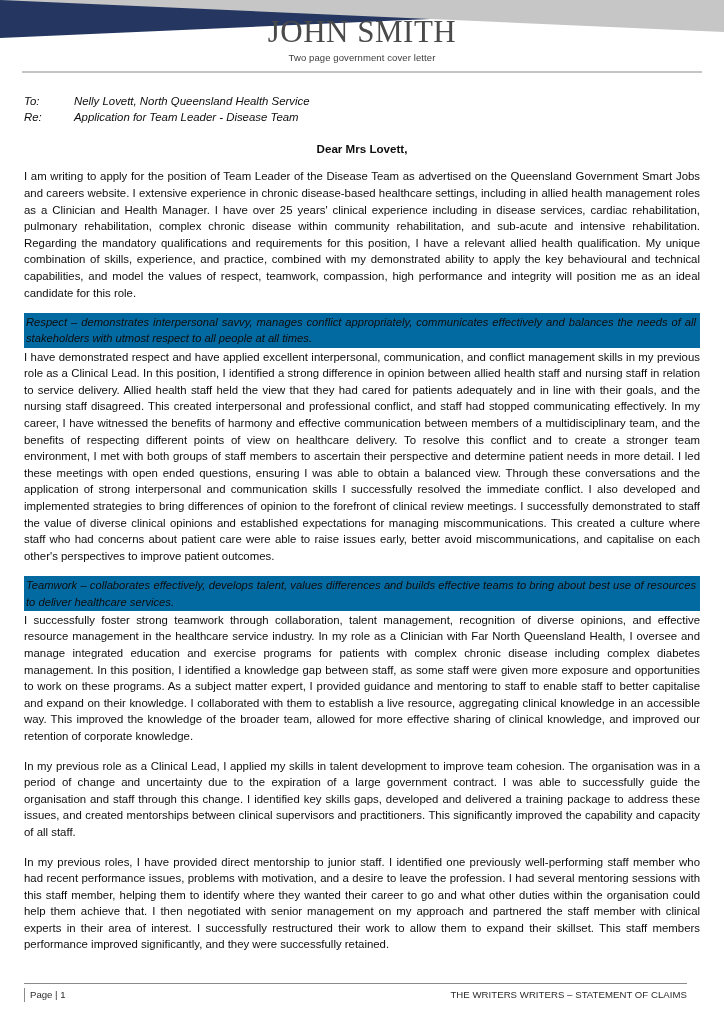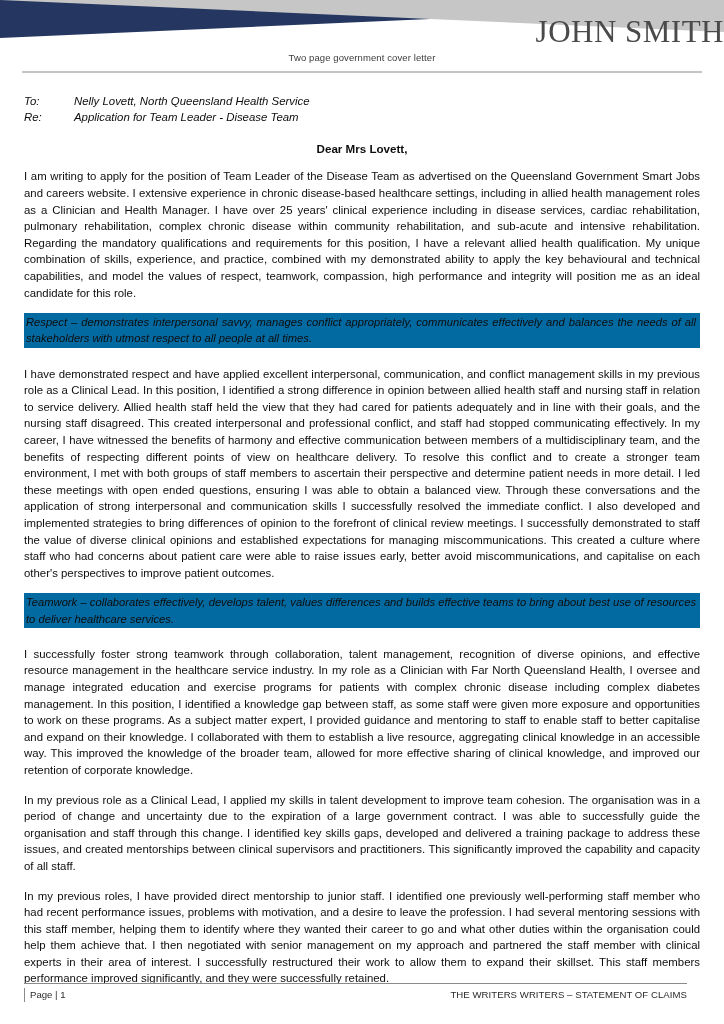--- a/index.html
+++ b/index.html
@@ -39,21 +39,20 @@
     text-align: center;
   }
   .doc-title {
     font-family: "Liberation Serif", serif;
     font-size: 31px;
     letter-spacing: 0.5px;
     color: #4a4a4a;
     margin-top: 16px;
     line-height: 1.05;
     white-space: nowrap;
-    text-align: right;
   }
   .doc-subtitle {
     font-family: "Liberation Sans", sans-serif;
     font-size: 9.5px;
     color: #3b3b3b;
     margin-top: 3px;
     letter-spacing: 0.1px;
   }
   .header-rule {
     position: absolute;
@@ -99,21 +98,21 @@
     text-align: center;
   }
 
   p.body-par {
     margin: 13px 0 0 0;
     font-size: 11.4px;
     line-height: 1.455;
     text-align: justify;
   }
   p.body-par.tight {
-    margin-top: 18px;
+    margin-top: 1px;
   }
 
   .criterion {
     margin-top: 12px;
     background: #0369a1;
     font-size: 11.2px;
     font-style: italic;
     line-height: 1.45;
     text-align: justify;
     padding: 1px 4px 1px 2px;

